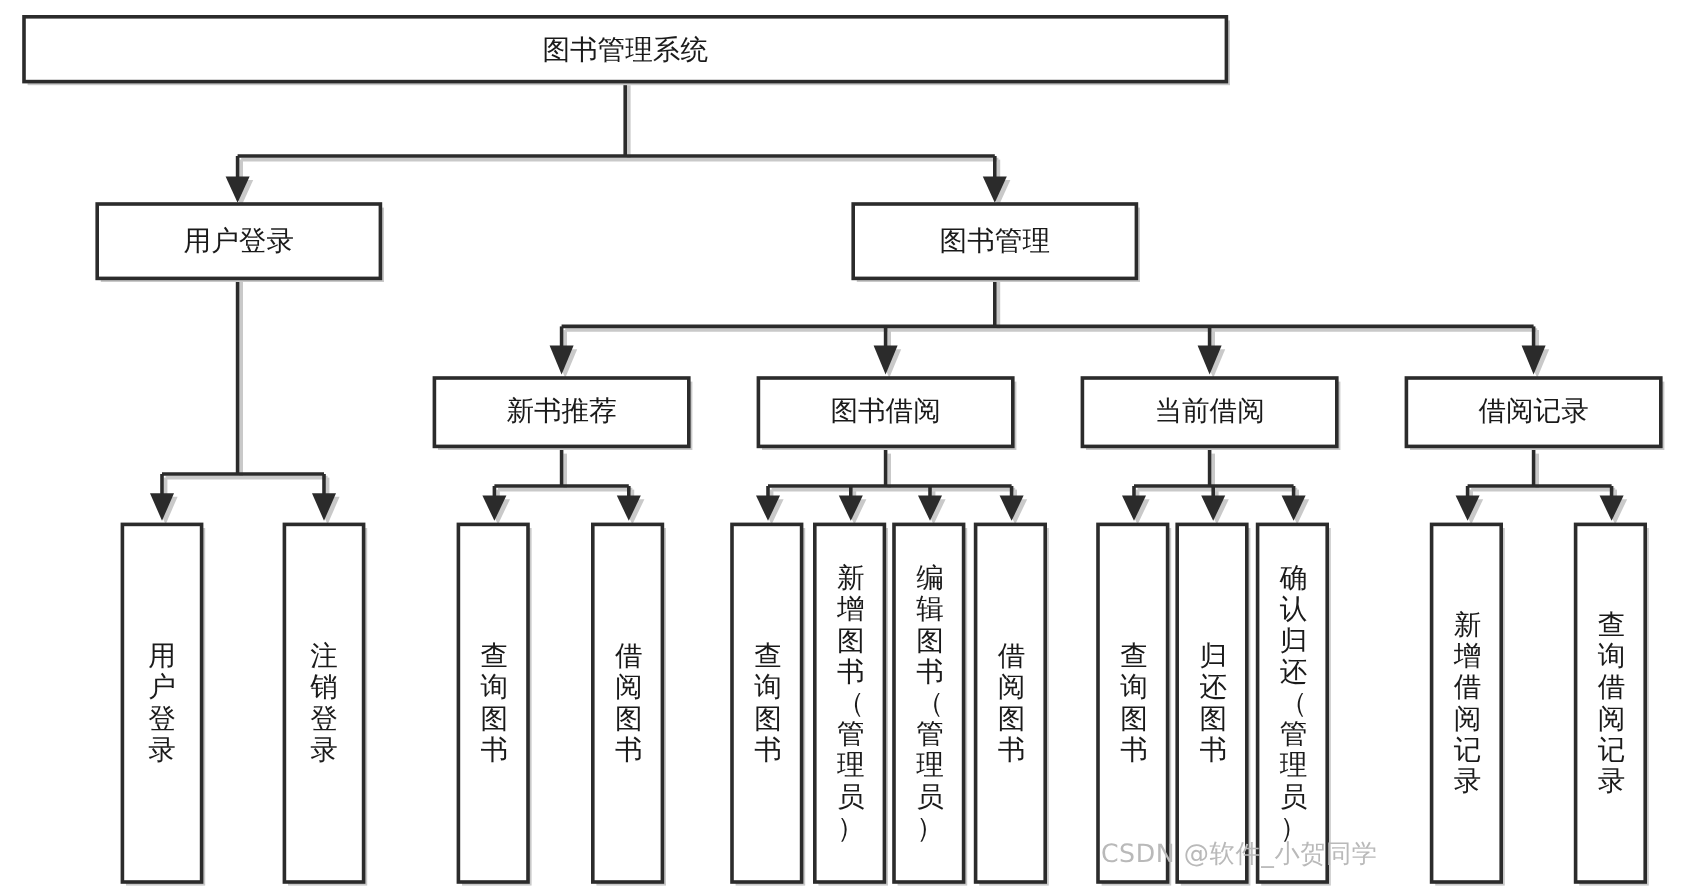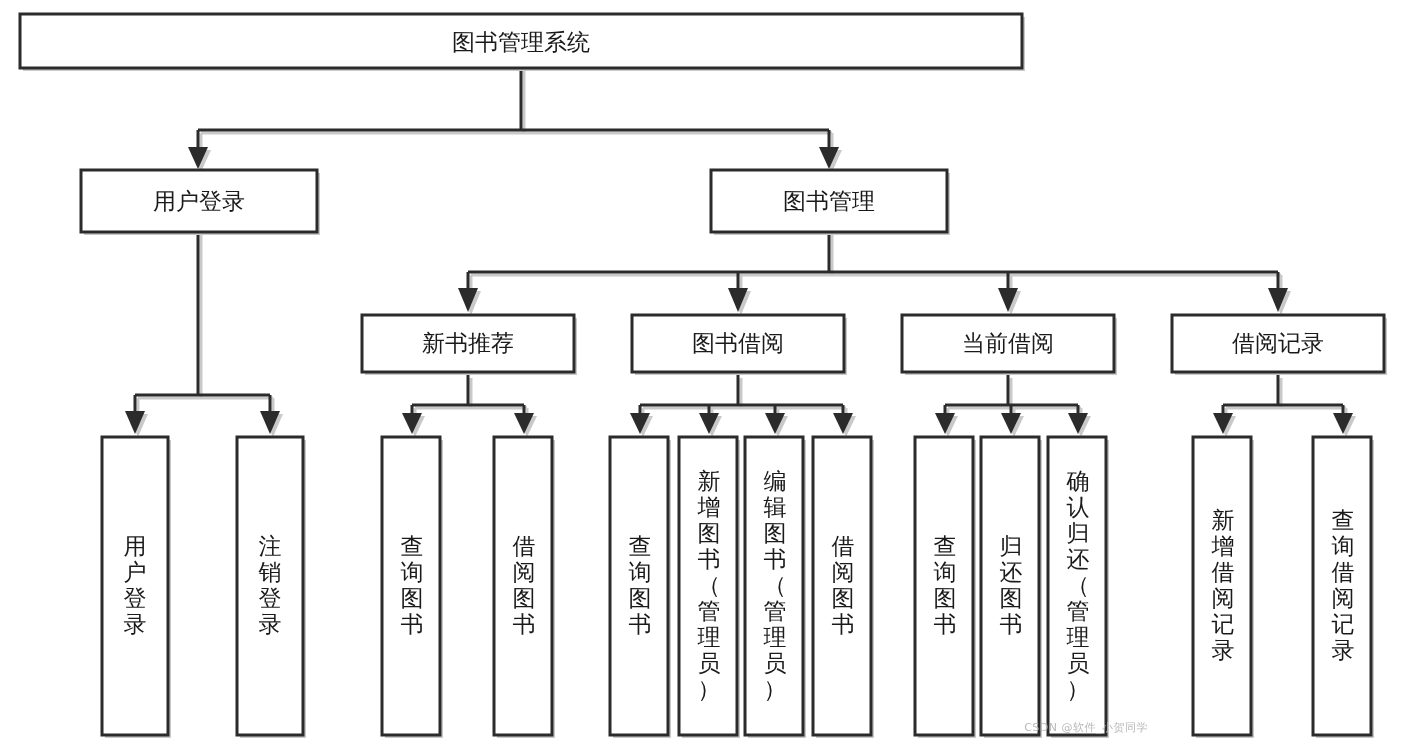--- a/index.html
+++ b/index.html
@@ -62,23 +62,23 @@
   }
   .node-label-v {
     font-family: "DejaVu Sans", "Liberation Sans", sans-serif;
     font-size: 23px;
     fill: #1a1a1a;
     text-anchor: middle;
   }
   .watermark {
     position: absolute;
     right: 12px;
-    bottom: 12px;
+    bottom: 22px;
     font-family: "DejaVu Sans", "Liberation Sans", sans-serif;
-    font-size: 11px;
+    font-size: 21px;
     color: #b9b9b9;
     letter-spacing: 0.5px;
     white-space: nowrap;
     pointer-events: none;
   }
 </style>
 </head>
 <body>
 
 <div id="diagram-root">

